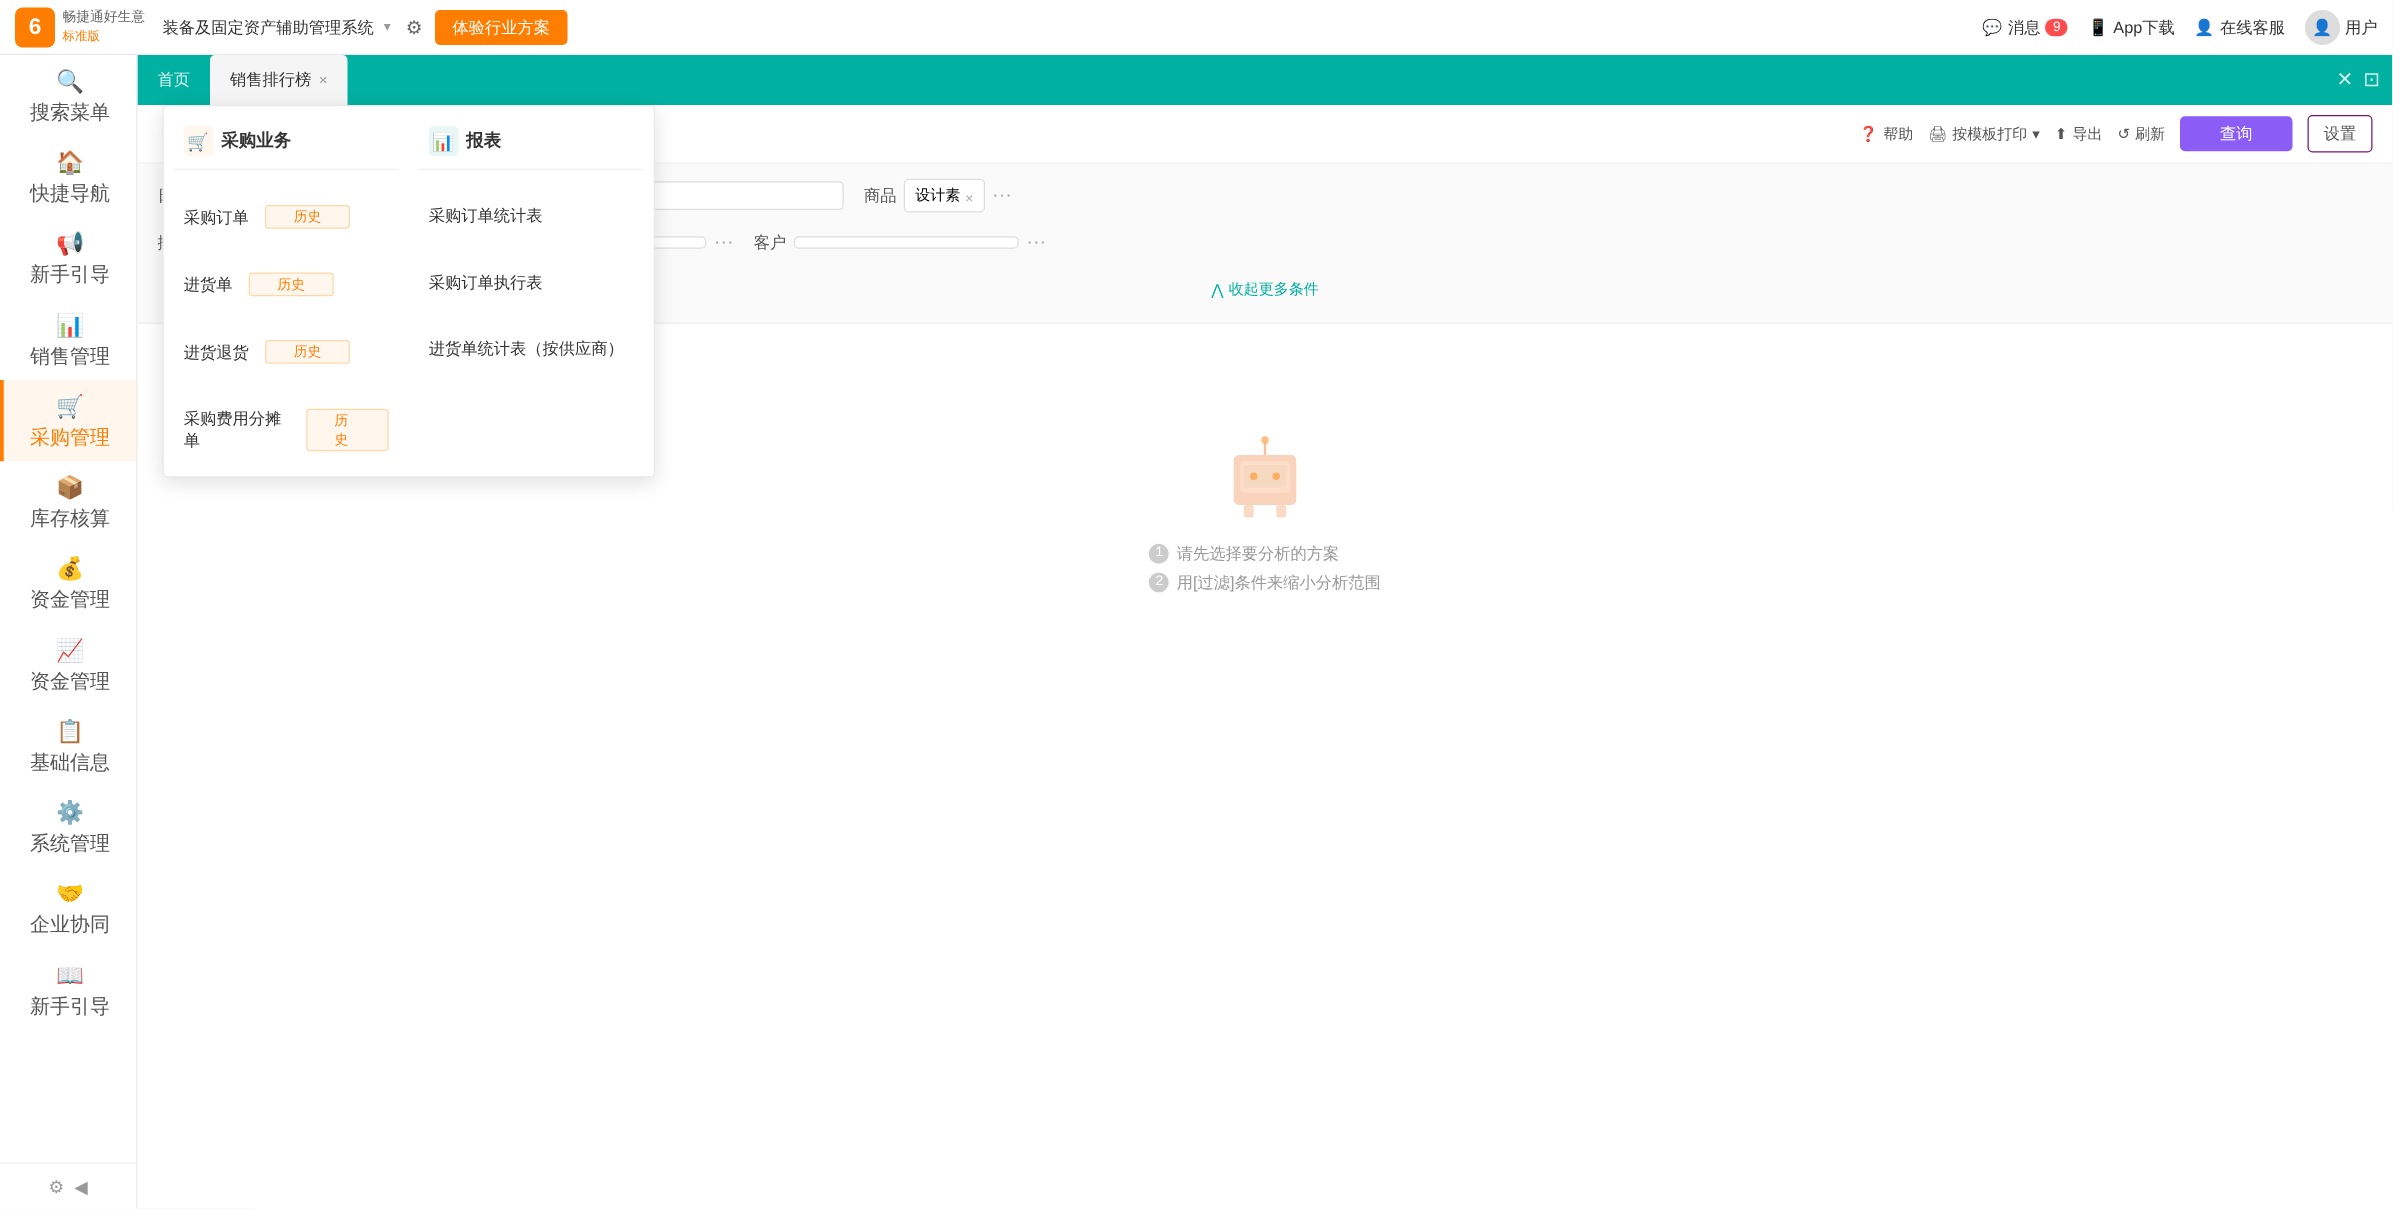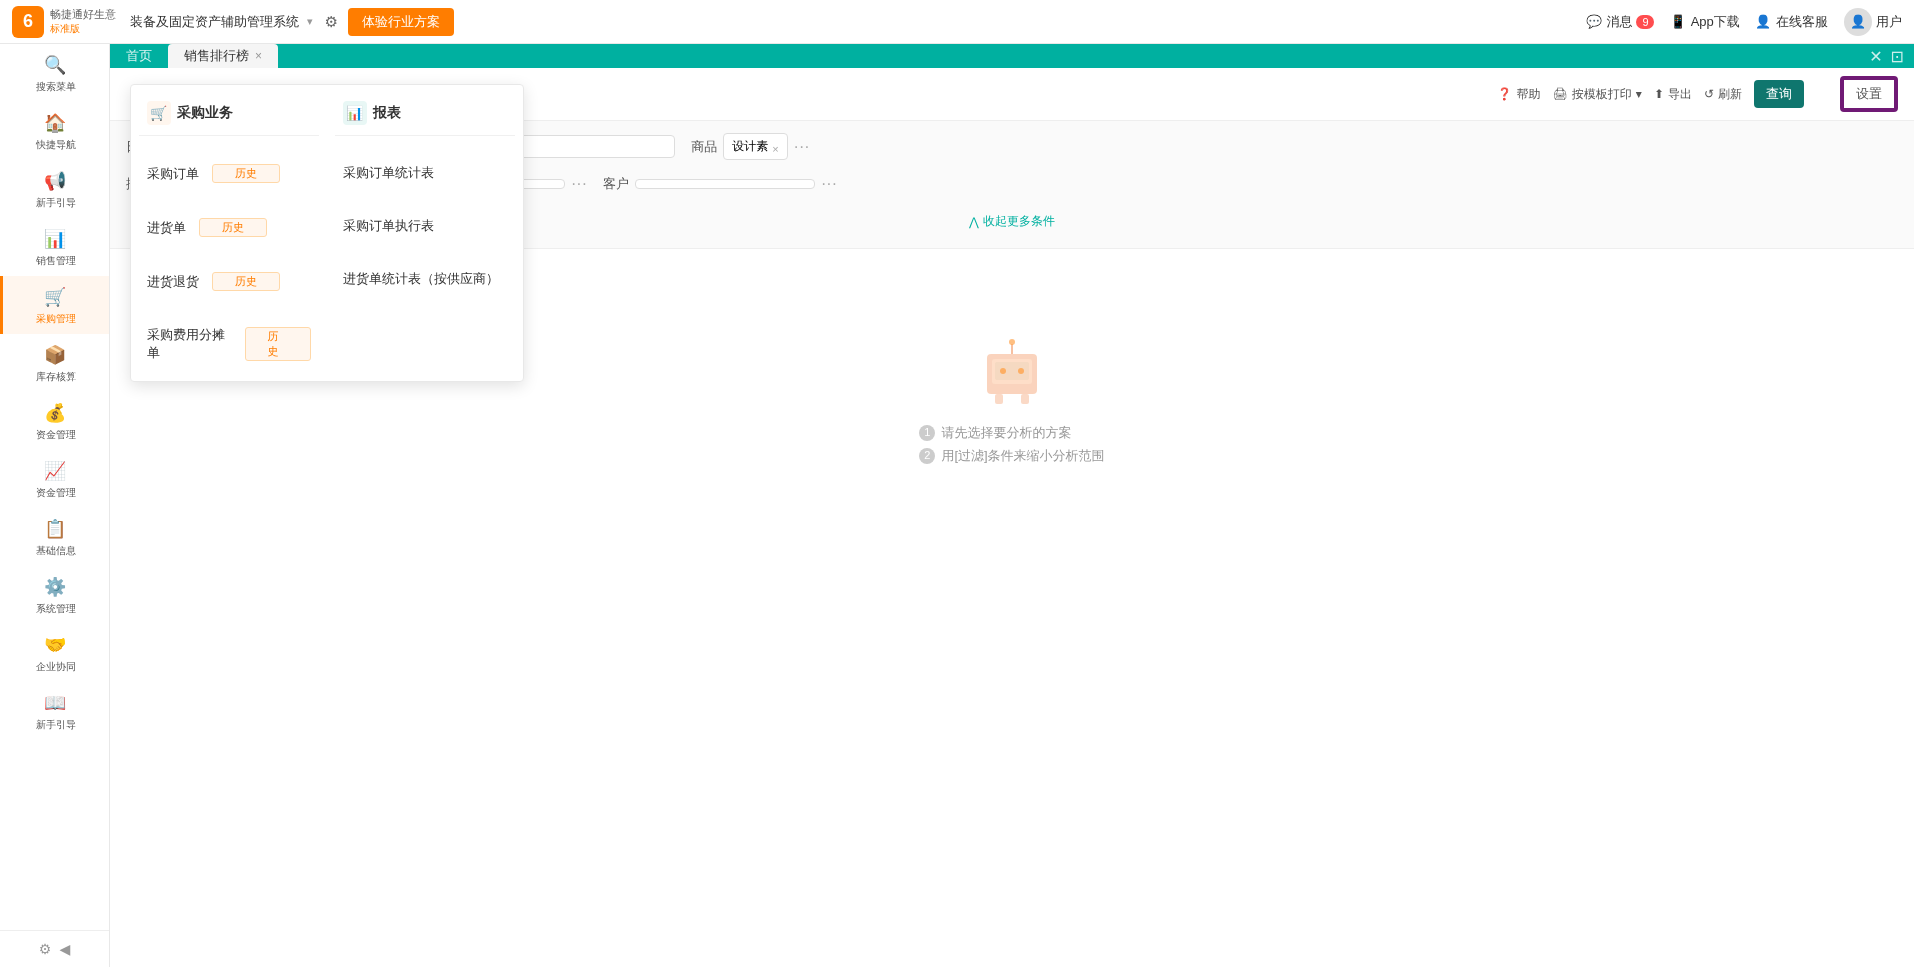--- a/index.html
+++ b/index.html
@@ -87,21 +87,21 @@
       position: relative;
     }
     .sidebar-item.active {
       color: #ff7d00;
       border-left-color: #ff7d00;
       background: #fff6ee;
     }
     .sidebar-item .si-icon {
       font-size: 18px;
     }
-    .sidebar-item .si-label { font-size: 10px; }
+    .sidebar-item .si-label { font-size: 16px; }
 
     .sidebar-bottom {
       margin-top: auto;
       display: flex;
       padding: 10px;
       gap: 8px;
       border-top: 1px solid #eee;
       justify-content: center;
     }
     .sidebar-bottom-btn {
@@ -114,21 +114,21 @@
       display: flex;
       flex-direction: column;
       overflow: hidden;
     }
 
     
     .tab-bar {
       background: #00b0a0;
       display: flex;
       align-items: stretch;
-      height: 24px;
+      height: 40px;
       flex-shrink: 0;
     }
     .tab-item {
       display: flex; align-items: center;
       padding: 0 16px;
       font-size: 13px;
       cursor: pointer;
       gap: 6px;
       color: rgba(255,255,255,0.85);
     }
@@ -161,26 +161,26 @@
       justify-content: flex-end;
       padding: 8px 16px;
       border-bottom: 1px solid #eee;
       gap: 12px;
     }
     .toolbar-btn {
       display: flex; align-items: center; gap: 4px;
       font-size: 12px; color: #555; cursor: pointer;
     }
     .toolbar-btn-primary {
-      background: #0f766e; color: #fff; border: none; border-radius: 4px;
+      background: #8b5cf6; color: #fff; border: none; border-radius: 4px;
+      padding: 5px 32px; font-size: 13px; cursor: pointer;
+    }
+    .toolbar-btn-secondary {
+      background: #fff; color: #555; border: 1px solid #701a75; border-radius: 4px;
       padding: 5px 12px; font-size: 13px; cursor: pointer;
-    }
-    .toolbar-btn-secondary {
-      background: #fff; color: #555; border: 4px solid #701a75; border-radius: 4px;
-      padding: 5px 12px; font-size: 13px; cursor: pointer; margin-left: 24px;
     }
 
     
     .filter-area {
       padding: 12px 16px;
       border-bottom: 1px solid #eee;
       background: #fafafa;
     }
     .filter-row {
       display: flex; align-items: center; gap: 16px; margin-bottom: 10px; flex-wrap: wrap;

